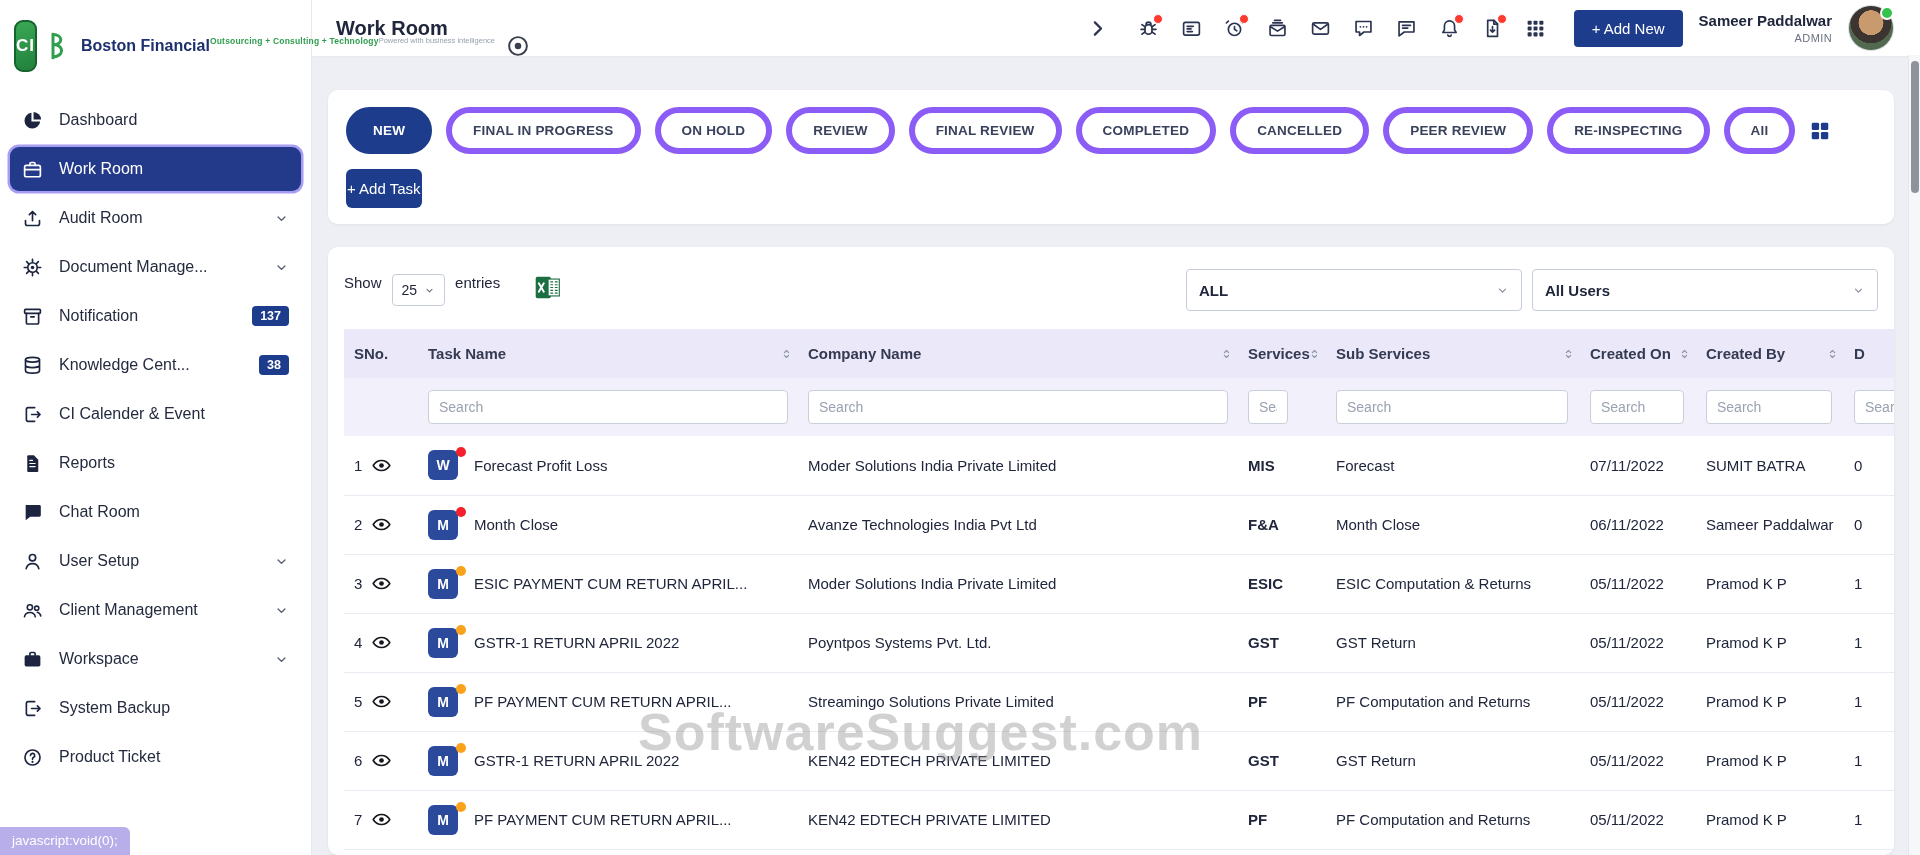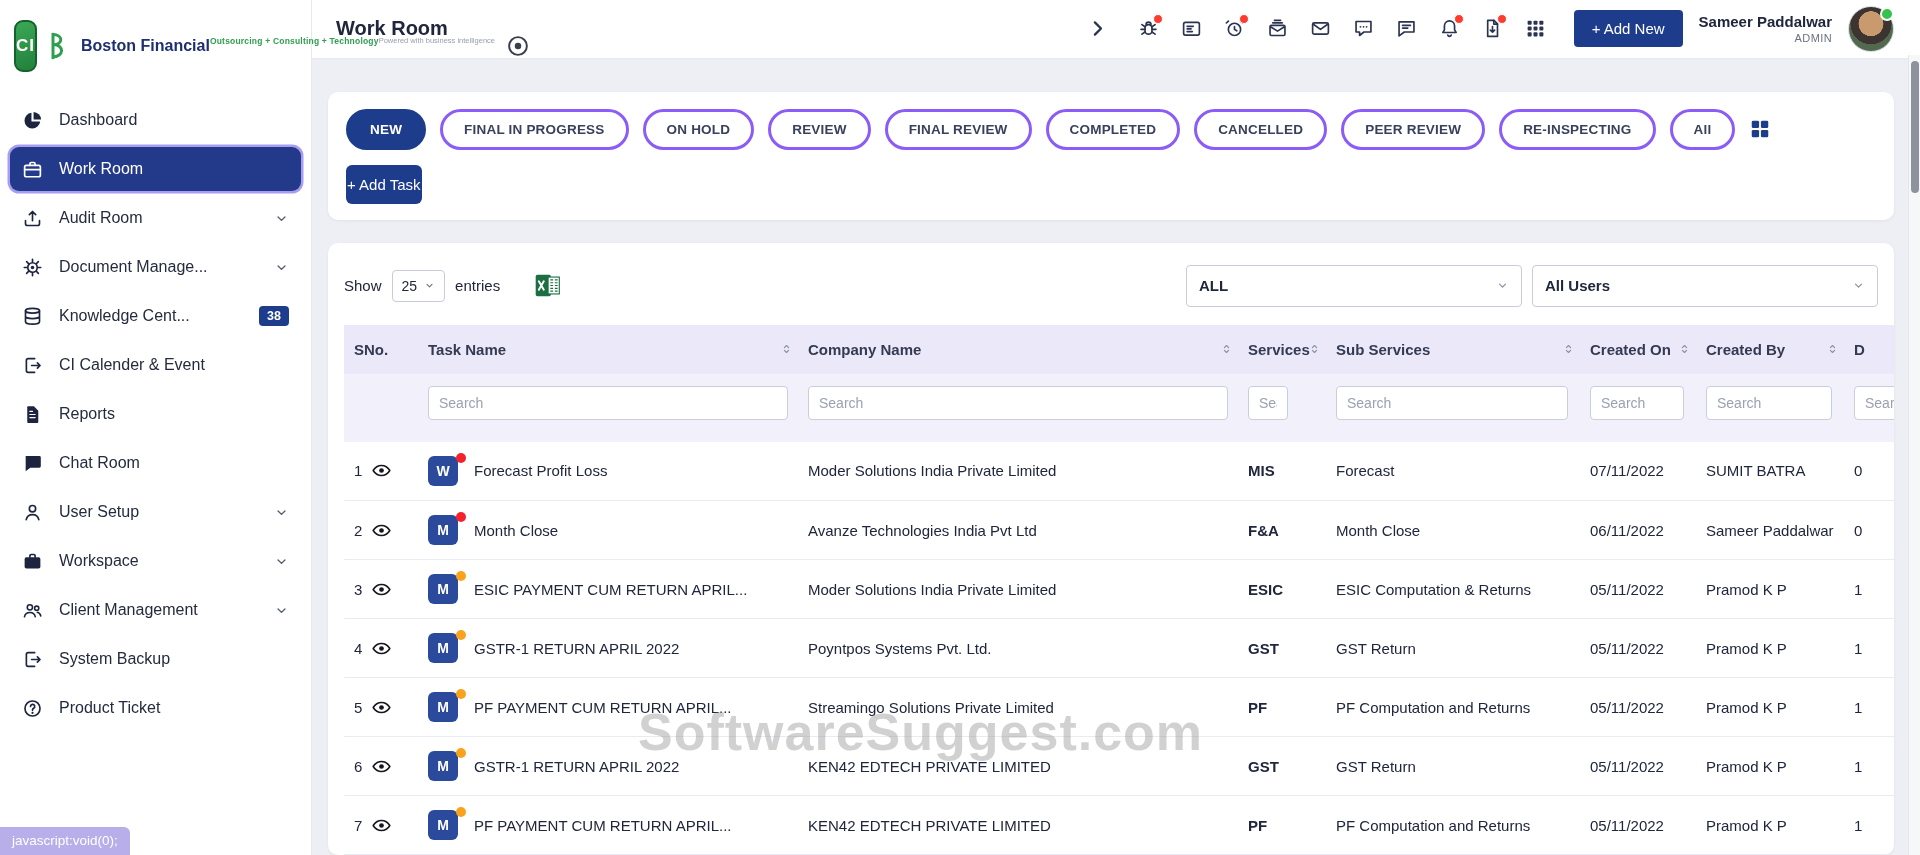--- a/index.html
+++ b/index.html
@@ -48,46 +48,46 @@
 .user-role{font-size:11px;color:#6b7280;letter-spacing:.4px}
 .avatar{width:46px;height:46px;border-radius:50%;position:relative;background:radial-gradient(circle at 50% 38%,#c99a6e 0 35%,#3c3431 36% 58%,#53694f 59%);border:1px solid #d8dbe2;cursor:pointer;flex:0 0 auto}
 .avatar::after{content:"";position:absolute;top:0;right:-1px;width:10px;height:10px;border-radius:50%;background:#35c24d;border:2px solid #fff}
 
 
 .content{flex:1;padding:34px 26px 0 16px;position:relative;min-width:0}
 .card{background:#fff;border-radius:10px;box-shadow:0 1px 3px rgba(20,30,70,.06)}
 .filters-card{padding:17px 18px 16px;margin-bottom:23px}
 .pills-row{display:flex;align-items:center}
 .pills{display:flex;align-items:center;gap:14px;flex-wrap:nowrap}
-.pill{border:3px solid #8b5cf6;background:#fff;border-radius:999px;padding:10px 21px;font-size:13.5px;font-weight:bold;color:#39415c;letter-spacing:.2px;cursor:pointer;font-family:inherit;white-space:nowrap}
+.pill{border:6px solid #8b5cf6;background:#fff;border-radius:999px;padding:10px 21px;font-size:13.5px;font-weight:bold;color:#39415c;letter-spacing:.2px;cursor:pointer;font-family:inherit;white-space:nowrap}
 .pill.active{background:#1d3c8c;border-color:#1d3c8c;color:#fff}
 .grid-toggle{color:#1d3c8c;margin-left:14px;cursor:pointer}
 .grid-toggle svg{width:22px;height:22px}
 .add-task-btn{background:#1d3c8c;color:#fff;border:none;border-radius:6px;font-size:15px;padding:11px 1px;margin-top:15px;cursor:pointer;font-family:inherit}
 
 
 .table-card{padding:22px 16px 0;overflow:hidden;min-height:608px}
 .controls{display:flex;align-items:center;margin-bottom:18px}
-.show-group{display:flex;align-items:center;gap:10px;font-size:15px;color:#22263a}
+.show-group{display:flex;gap:10px;font-size:15px;color:#22263a}
 .mini-select{border:1px solid #c6ccd9;border-radius:4px;padding:7px 9px;display:flex;align-items:center;gap:7px;font-size:14px;cursor:pointer;background:#fff}
 .mini-select svg{width:11px;height:11px;color:#6b7280}
 .excel-btn{margin-left:24px;cursor:pointer}
 .excel-btn svg{width:27px;height:27px}
 .controls-spacer{flex:1}
 .big-select{border:1px solid #c6ccd9;border-radius:4px;height:42px;display:flex;align-items:center;justify-content:space-between;padding:0 12px;font-size:15px;font-weight:bold;color:#20263c;cursor:pointer;background:#fff}
 .big-select svg{width:13px;height:13px;color:#8a90a0}
 .select-all{width:336px;margin-right:10px}
 .select-users{width:346px}
 
 table{border-collapse:collapse;table-layout:fixed;width:1560px}
 .col-0{width:74px}.col-1{width:380px}.col-2{width:440px}.col-3{width:88px}.col-4{width:254px}.col-5{width:116px}.col-6{width:148px}.col-7{width:60px}
 thead .head-row th{background:#ebe9f9;font-size:15px;font-weight:bold;color:#343a52;text-align:left;padding:16px 10px;position:relative;white-space:nowrap;overflow:hidden}
 .sort{position:absolute;right:4px;top:50%;transform:translateY(-50%);color:#8a90a5;cursor:pointer}
 .sort svg{width:15px;height:15px}
-thead .search-row th{background:#f2f1fb;padding:12px 10px 22px;text-align:left}
+thead .search-row th{background:#f2f1fb;padding:12px 10px 12px;text-align:left}
 .search-input{height:34px;border:1px solid #c9cedb;border-radius:4px;padding:0 10px;font-size:14px;color:#374151;font-family:inherit;background:#fff}
 .search-input::placeholder{color:#9aa1b0}
 tbody td{height:59px;border-bottom:1px solid #e9ebf3;font-size:15px;color:#20263c;padding:0 10px;white-space:nowrap;overflow:hidden}
 .sno-cell{display:flex;align-items:center;gap:9px}
 .eye{color:#15171c;cursor:pointer;display:flex}
 .eye svg{width:21px;height:21px}
 .task-cell{display:flex;align-items:center;gap:16px}
 .task-badge{position:relative;width:30px;height:30px;border-radius:6px;background:#2b4a9b;color:#fff;font-weight:bold;font-size:14px;display:flex;align-items:center;justify-content:center;flex:0 0 auto}
 .task-badge::after{content:"";position:absolute;top:-3px;right:-8px;width:10px;height:10px;border-radius:50%;background:var(--dot,#f5222d)}
 .task-name{overflow:hidden;text-overflow:ellipsis;white-space:nowrap}
@@ -176,20 +176,32 @@
           <span class="nav-chevron">
             <svg viewBox="0 0 24 24">
               <path d="M6.5 9.5L12 15l5.5-5.5" fill="none" stroke="currentColor" stroke-linecap="round" stroke-linejoin="round" stroke-width="2.2"></path>
             </svg>
           </span>
         </div>
         <div class="nav-item">
           <span class="nav-icon">
             <svg viewBox="0 0 24 24">
               <g fill="none" stroke="currentColor" stroke-linecap="round" stroke-linejoin="round" stroke-width="1.9">
+                <rect x="3" y="3.8" width="18" height="4.6" rx="1"></rect>
+                <path d="M5 8.4V19a1.6 1.6 0 0 0 1.6 1.6h10.8A1.6 1.6 0 0 0 19 19V8.4M10 12.4h4"></path>
+              </g>
+            </svg>
+          </span>
+          <span class="nav-label">Notification</span>
+          <span class="nav-badge">137</span>
+        </div>
+        <div class="nav-item">
+          <span class="nav-icon">
+            <svg viewBox="0 0 24 24">
+              <g fill="none" stroke="currentColor" stroke-linecap="round" stroke-linejoin="round" stroke-width="1.9">
                 <ellipse cx="12" cy="5.4" rx="8" ry="2.7"></ellipse>
                 <path d="M4 5.4v6.3c0 1.5 3.6 2.7 8 2.7s8-1.2 8-2.7V5.4M4 11.7V18c0 1.5 3.6 2.7 8 2.7s8-1.2 8-2.7v-6.3"></path>
               </g>
             </svg>
           </span>
           <span class="nav-label">Knowledge Cent...</span>
           <span class="nav-badge">38</span>
         </div>
         <div class="nav-item">
           <span class="nav-icon">
@@ -222,52 +234,52 @@
         <div class="nav-item">
           <span class="nav-icon">
             <svg viewBox="0 0 24 24">
               <g fill="none" stroke="currentColor" stroke-linecap="round" stroke-linejoin="round" stroke-width="1.9">
                 <circle cx="12" cy="7.6" r="3.6"></circle>
                 <path d="M4.8 20.2c.8-3.6 3.7-5.7 7.2-5.7s6.4 2.1 7.2 5.7"></path>
               </g>
             </svg>
           </span>
           <span class="nav-label">User Setup</span>
-          <span class="nav-chevron">
-            <svg viewBox="0 0 24 24">
-              <path d="M6.5 9.5L12 15l5.5-5.5" fill="none" stroke="currentColor" stroke-linecap="round" stroke-linejoin="round" stroke-width="2.2"></path>
-            </svg>
-          </span>
-        </div>
-        <div class="nav-item">
-          <span class="nav-icon">
-            <svg viewBox="0 0 24 24">
-              <rect x="3" y="7" width="18" height="13" rx="2" fill="currentColor"></rect>
-              <path d="M9 7V5.5A1.5 1.5 0 0 1 10.5 4h3A1.5 1.5 0 0 1 15 5.5V7" fill="none" stroke="currentColor" stroke-linecap="round" stroke-linejoin="round" stroke-width="1.9"></path>
-            </svg>
-          </span>
-          <span class="nav-label">Workspace</span>
           <span class="nav-chevron">
             <svg viewBox="0 0 24 24">
               <path d="M6.5 9.5L12 15l5.5-5.5" fill="none" stroke="currentColor" stroke-linecap="round" stroke-linejoin="round" stroke-width="2.2"></path>
             </svg>
           </span>
         </div>
         <div class="nav-item">
           <span class="nav-icon">
             <svg viewBox="0 0 24 24">
               <g fill="none" stroke="currentColor" stroke-linecap="round" stroke-linejoin="round" stroke-width="1.8">
                 <circle cx="9" cy="8.4" r="3"></circle>
                 <path d="M2.8 19.2c.6-3 3.1-4.9 6.2-4.9s5.6 1.9 6.2 4.9"></path>
                 <circle cx="16.8" cy="9.4" r="2.4"></circle>
                 <path d="M17.4 14.1c2.2.4 3.6 1.9 4.1 4.2"></path>
               </g>
             </svg>
           </span>
           <span class="nav-label">Client Management</span>
+          <span class="nav-chevron">
+            <svg viewBox="0 0 24 24">
+              <path d="M6.5 9.5L12 15l5.5-5.5" fill="none" stroke="currentColor" stroke-linecap="round" stroke-linejoin="round" stroke-width="2.2"></path>
+            </svg>
+          </span>
+        </div>
+        <div class="nav-item">
+          <span class="nav-icon">
+            <svg viewBox="0 0 24 24">
+              <rect x="3" y="7" width="18" height="13" rx="2" fill="currentColor"></rect>
+              <path d="M9 7V5.5A1.5 1.5 0 0 1 10.5 4h3A1.5 1.5 0 0 1 15 5.5V7" fill="none" stroke="currentColor" stroke-linecap="round" stroke-linejoin="round" stroke-width="1.9"></path>
+            </svg>
+          </span>
+          <span class="nav-label">Workspace</span>
           <span class="nav-chevron">
             <svg viewBox="0 0 24 24">
               <path d="M6.5 9.5L12 15l5.5-5.5" fill="none" stroke="currentColor" stroke-linecap="round" stroke-linejoin="round" stroke-width="2.2"></path>
             </svg>
           </span>
         </div>
         <div class="nav-item">
           <span class="nav-icon">
             <svg viewBox="0 0 24 24">
               <g fill="none" stroke="currentColor" stroke-linecap="round" stroke-linejoin="round" stroke-width="1.9">

